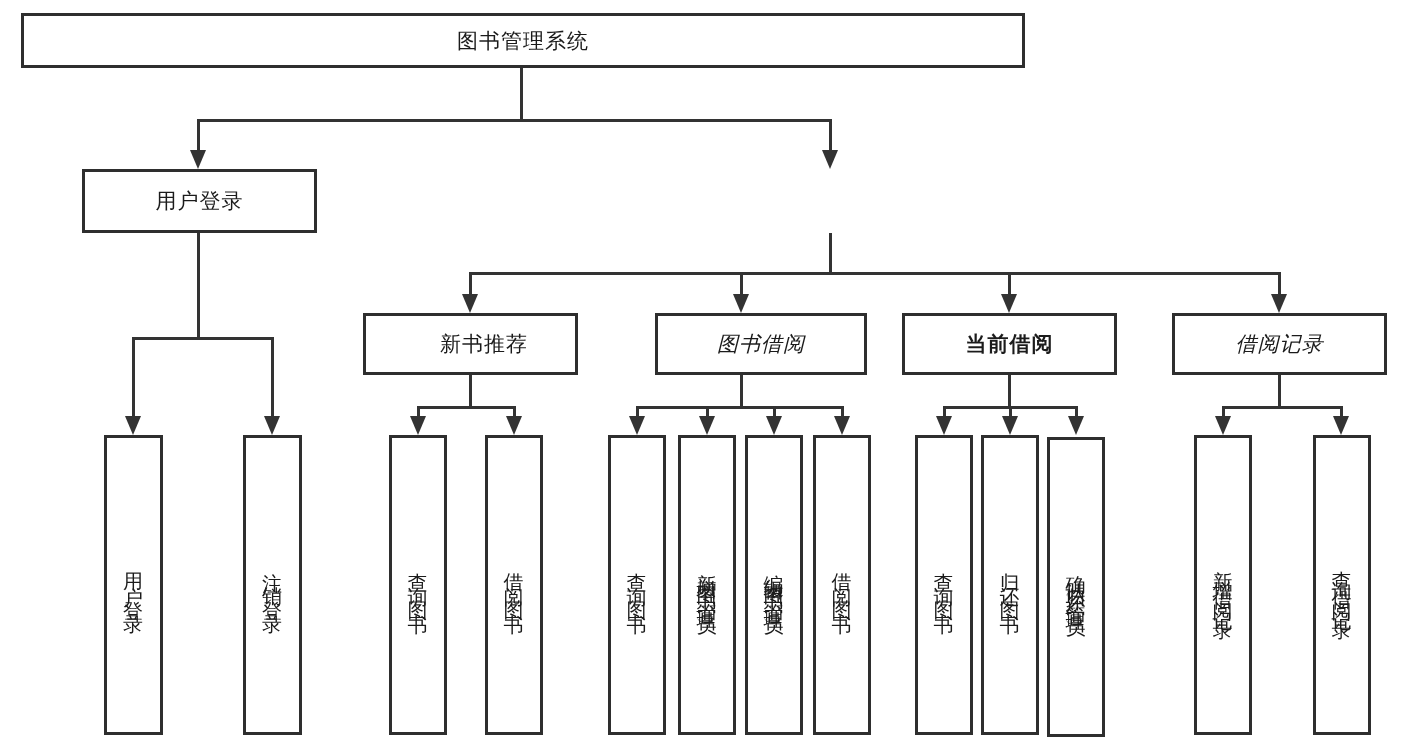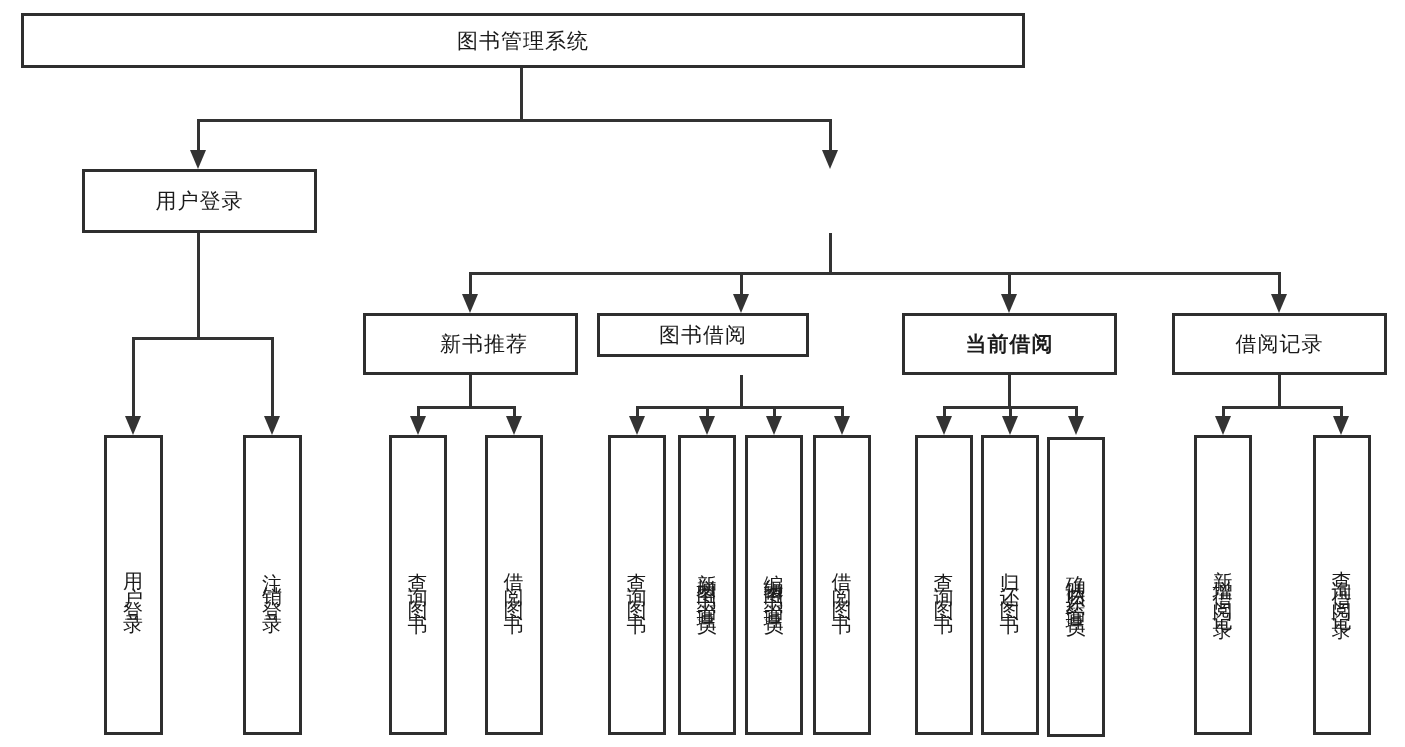--- a/index.html
+++ b/index.html
@@ -82,27 +82,27 @@
   <div class="vline" style="left:740px;top:272px;height:24px;"></div>
   <div class="arrow" style="left:733px;top:294px;"></div>
   <div class="vline" style="left:1008px;top:272px;height:24px;"></div>
   <div class="arrow" style="left:1001px;top:294px;"></div>
   <div class="vline" style="left:1278px;top:272px;height:24px;"></div>
   <div class="arrow" style="left:1271px;top:294px;"></div>
 
   <div class="box h-label" style="left:363px;top:313px;width:215px;height:62px;padding-left:27px;">
     <span>新书推荐</span>
   </div>
-  <div class="box h-label" style="left:597px;top:313px;width:212px;height:44px;">
+  <div class="box h-label" style="left:655px;top:313px;width:212px;height:62px;font-style:italic;">
     <span>图书借阅</span>
   </div>
   <div class="box h-label" style="left:902px;top:313px;width:215px;height:62px;font-weight:bold;">
     <span>当前借阅</span>
   </div>
-  <div class="box h-label" style="left:1172px;top:313px;width:215px;height:62px;">
+  <div class="box h-label" style="left:1172px;top:313px;width:215px;height:62px;font-style:italic;">
     <span>借阅记录</span>
   </div>
 
   <div class="vline" style="left:469px;top:375px;height:31px;"></div>
   <div class="vline" style="left:740px;top:375px;height:31px;"></div>
   <div class="vline" style="left:1008px;top:375px;height:31px;"></div>
   <div class="vline" style="left:1278px;top:375px;height:31px;"></div>
 
   <div class="hline" style="left:417px;top:406px;width:99px;"></div>
   <div class="vline" style="left:417px;top:406px;height:12px;"></div>

